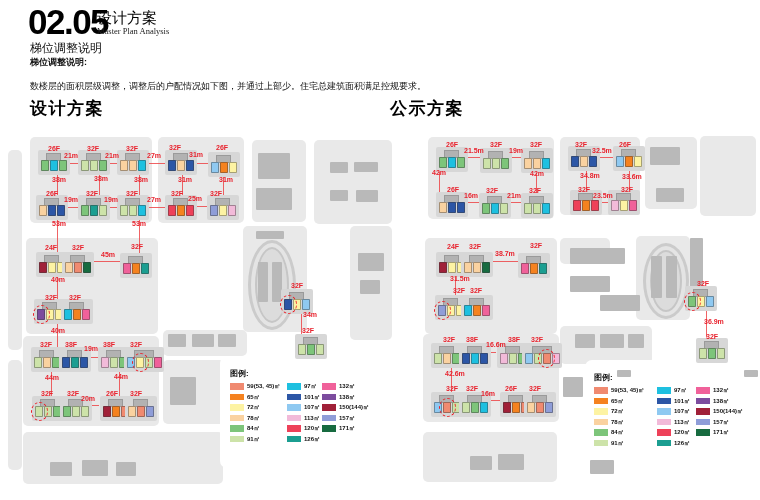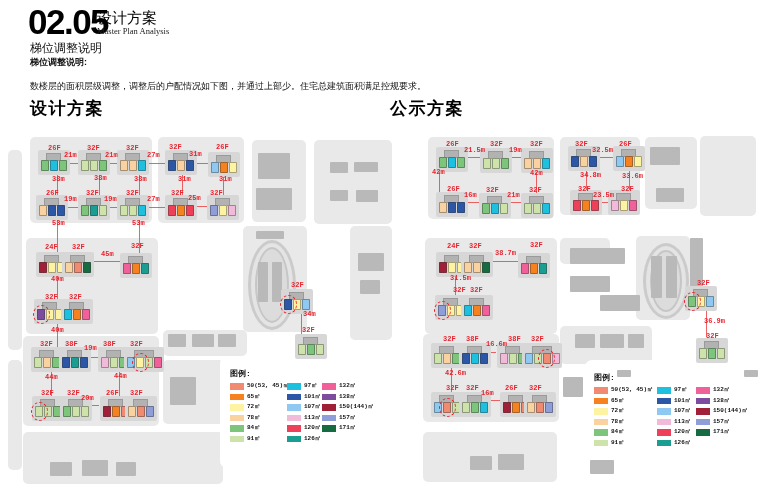--- a/index.html
+++ b/index.html
@@ -9,21 +9,21 @@
   .hdr-code{position:absolute;left:28px;top:4px;font-size:35px;font-weight:800;letter-spacing:-1.5px;color:#000;line-height:1;}
   .hdr-cn{position:absolute;left:97px;top:10px;font-size:15px;color:#000;line-height:1;}
   .hdr-en{position:absolute;left:97px;top:27px;font-size:8.5px;color:#222;line-height:1;font-family:Liberation Serif, serif;}
   .sub{position:absolute;left:30px;top:42px;font-size:12px;color:#111;line-height:1;}
   .note-t{position:absolute;left:30px;top:58px;font-size:9px;font-weight:bold;color:#111;line-height:1;}
   .note-1{position:absolute;left:30px;top:70px;font-size:9px;color:#111;line-height:1;}
   .note-2{position:absolute;left:30px;top:82px;font-size:9px;color:#111;line-height:1;}
   .ptitle{position:absolute;top:100px;font-size:17px;font-weight:bold;letter-spacing:1.5px;color:#000;line-height:1;}
   .ptitle.left{left:30px;} .ptitle.right{left:390px;}
   
-  .plan{position:absolute;inset:0;font-family:Liberation Mono, monospace;}
+  .plan{position:absolute;inset:0;}
   .parcel{position:absolute;background:#E9E9E9;border-radius:5px;}
   .white-zone{position:absolute;background:#ffffff;border-radius:7px;}
   .ctx{position:absolute;background:#B9B9B9;border-radius:1px;}
   .oval{position:absolute;border:3px solid #CBCBCB;background:#E4E4E4;border-radius:50%;}
   .oval-inner{position:absolute;inset:4px;border:2px solid #C6C6C6;border-radius:50%;background:#DCDCDC;}
   .redline{position:absolute;background:rgba(236,60,62,0.8);}
   .bld{position:absolute;height:19px;}
   .pad{position:absolute;inset:-3px -2px;background:#D7D7D7;border-radius:2px;}
   .core{position:absolute;top:0;left:22%;width:56%;height:8px;background:#B2B2B2;box-shadow:inset 0 0 0 1px #9A9A9A;}
   .units{position:absolute;top:7px;left:0;right:0;display:flex;gap:1px;justify-content:center;}

